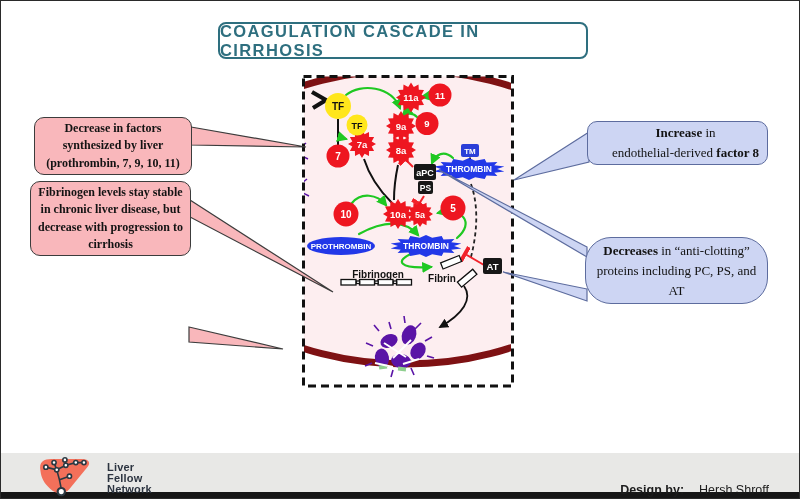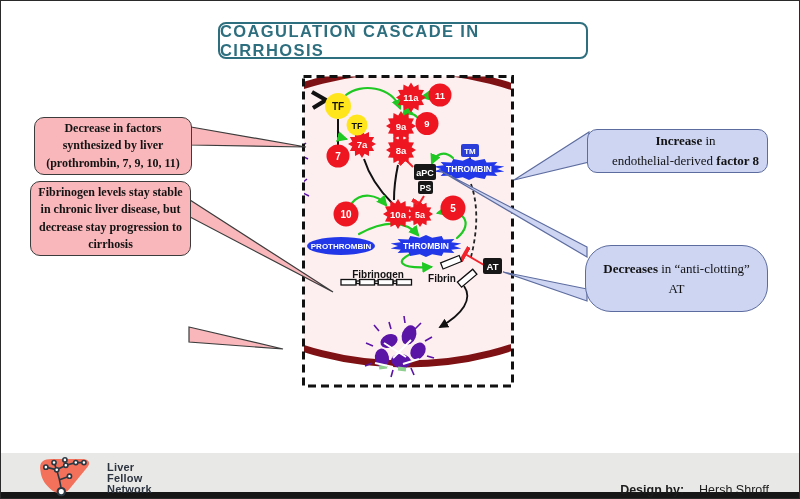--- a/index.html
+++ b/index.html
@@ -208,30 +208,31 @@
   </div>
 
   <div class="abs co co-pink" style="left:33px;top:116px;width:158px;height:58px;">
       <div class="ln">Decrease in factors</div>
       <div class="ln">synthesized by liver</div>
       <div class="ln">(prothrombin, 7, 9, 10, 11)</div>
     </div>
   <div class="abs co co-pink" style="left:29px;top:180px;width:161px;height:75px;">
       <div class="ln">Fibrinogen levels stay stable</div>
       <div class="ln">in chronic liver disease, but</div>
-      <div class="ln">decrease stay progression to</div>
+      <div class="ln">decrease with progression to</div>
       <div class="ln">cirrhosis</div>
     </div>
 
-  <div class="abs co co-blue" style="left:586px;top:128px;width:181px;height:44px;padding-left:16px;">
+  <div class="abs co co-blue" style="left:586px;top:120px;width:181px;height:44px;padding-left:16px;">
     <div class="ln"><b>Increase</b><span> in</span></div>
     <div class="ln"><span>endothelial-derived </span><b>factor 8</b></div>
   </div>
-  <div class="abs co co-blue" style="left:584px;top:244px;width:183px;height:67px;border-radius:26px;">
+  <div class="abs co co-blue" style="left:584px;top:236px;width:183px;height:67px;border-radius:26px;">
     <div class="ln"><b>Decreases</b><span> in “anti-clotting”</span></div>
+    <div class="ln"><span>proteins including PC, PS, and</span></div>
     <div class="ln"><span>AT</span></div>
   </div>
 
   <div class="abs footer-bar"></div>
   <div class="abs lfn">
     <svg width="58" height="44" viewBox="0 0 64 48" style="position:static">
       <path d="M 6,16 C 4,6 10,3 18,3 L 52,3 C 60,3 62,8 57,13 L 38,36 C 32,43 24,42 17,36 C 10,30 7,24 6,16 Z" fill="#f3705a"></path>
       <g stroke="#2c3942" stroke-width="1.8" fill="none">
         <polyline points="12,12 24,15 21,7"></polyline>
         <polyline points="24,15 34,10 33,4"></polyline>

